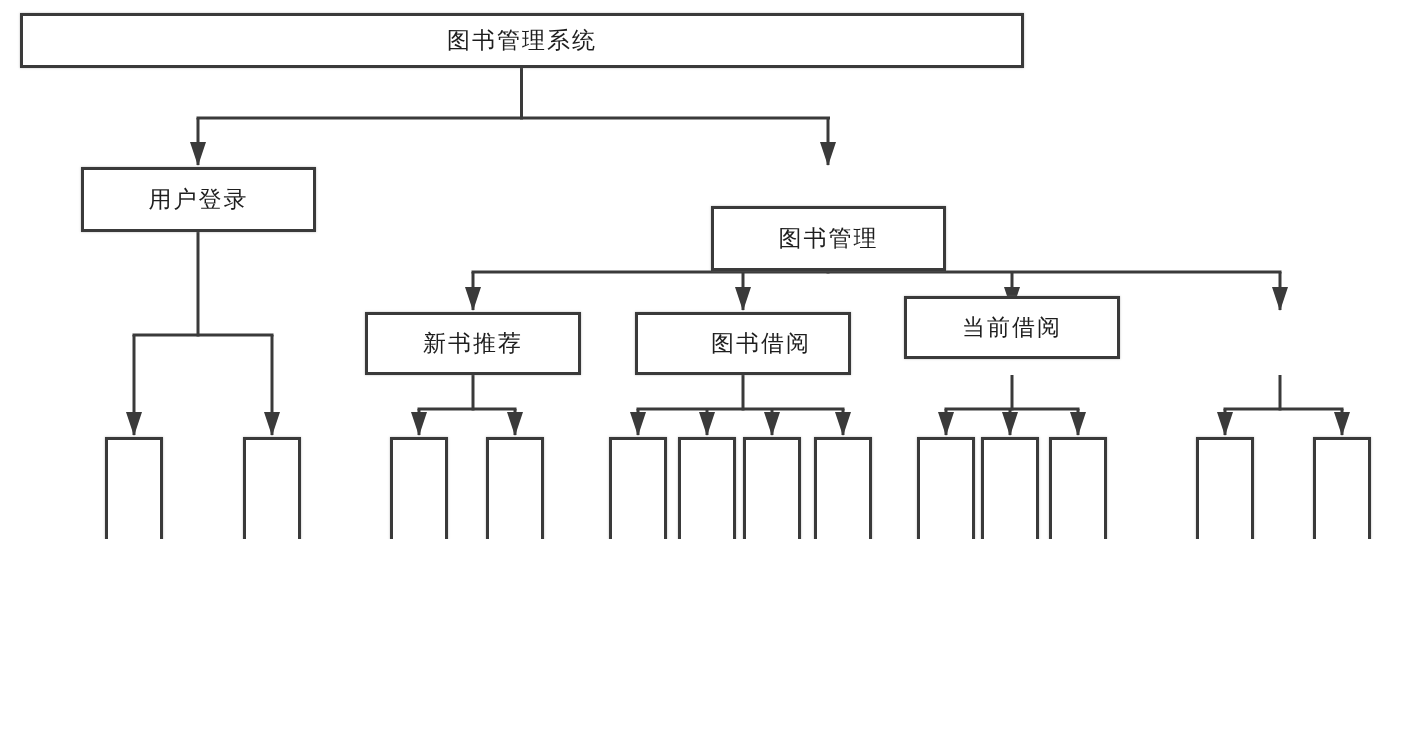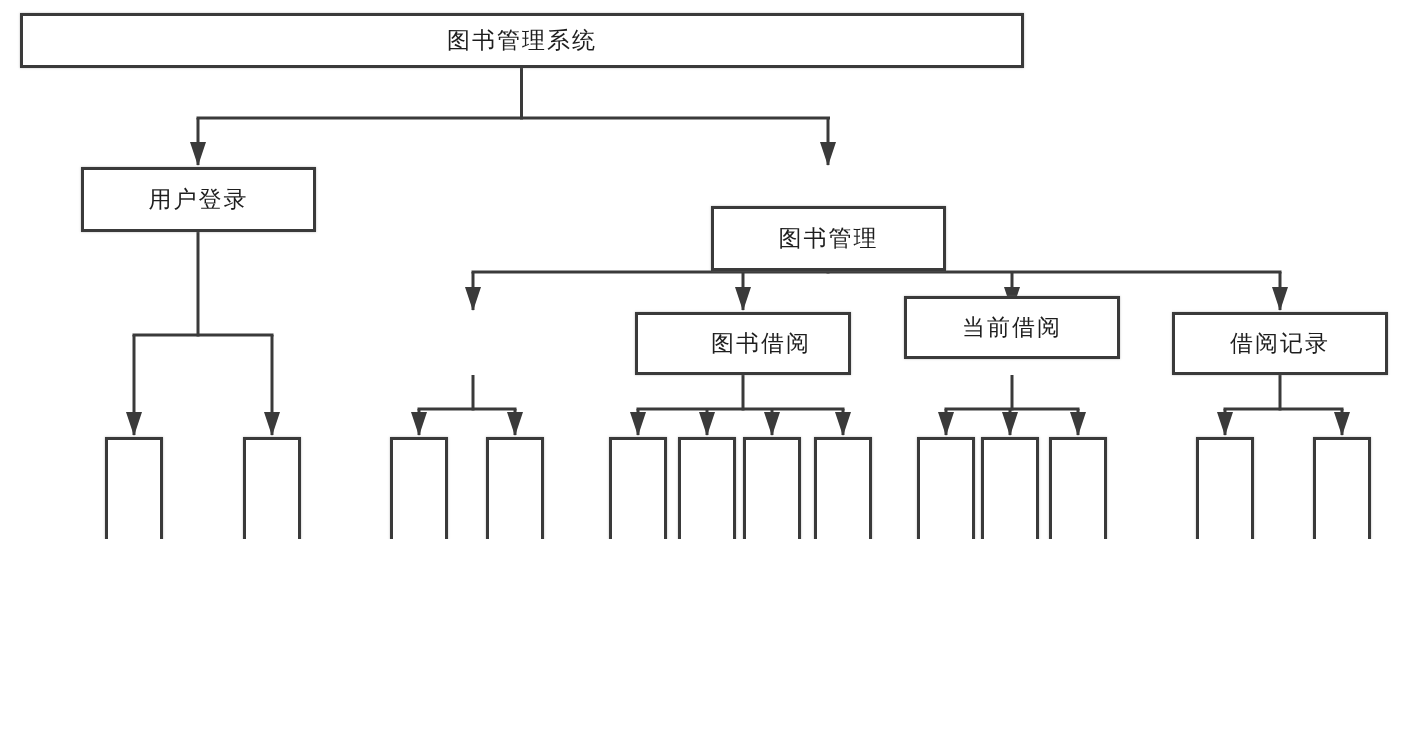--- a/index.html
+++ b/index.html
@@ -101,28 +101,28 @@
     <span>图书管理系统</span>
   </div>
 
   <div class="node h" style="left:81px; top:167px; width:235px; height:65px;">
     <span>用户登录</span>
   </div>
   <div class="node h" style="left:711px; top:167px; width:235px; height:65px;margin-top:39px;">
     <span>图书管理</span>
   </div>
 
+  <div class="node h" style="left:365px; top:312px; width:216px; height:63px;">
+    <span>新书推荐</span>
+  </div>
   <div class="node h" style="left:635px; top:312px; width:216px; height:63px;padding-left:36px;">
     <span>图书借阅</span>
   </div>
   <div class="node h" style="left:904px; top:296px; width:216px; height:63px;">
     <span>当前借阅</span>
-  </div>
-  <div class="node h" style="left:1172px; top:312px; width:216px; height:63px;">
-    <span>借阅记录</span>
   </div>
 
   <div class="node v" style="left:105px;">
     <span class="vtext">用户登录</span>
   </div>
   <div class="node v" style="left:243px;">
     <span class="vtext">注销登录</span>
   </div>
 
   <div class="node v" style="left:390px;">

